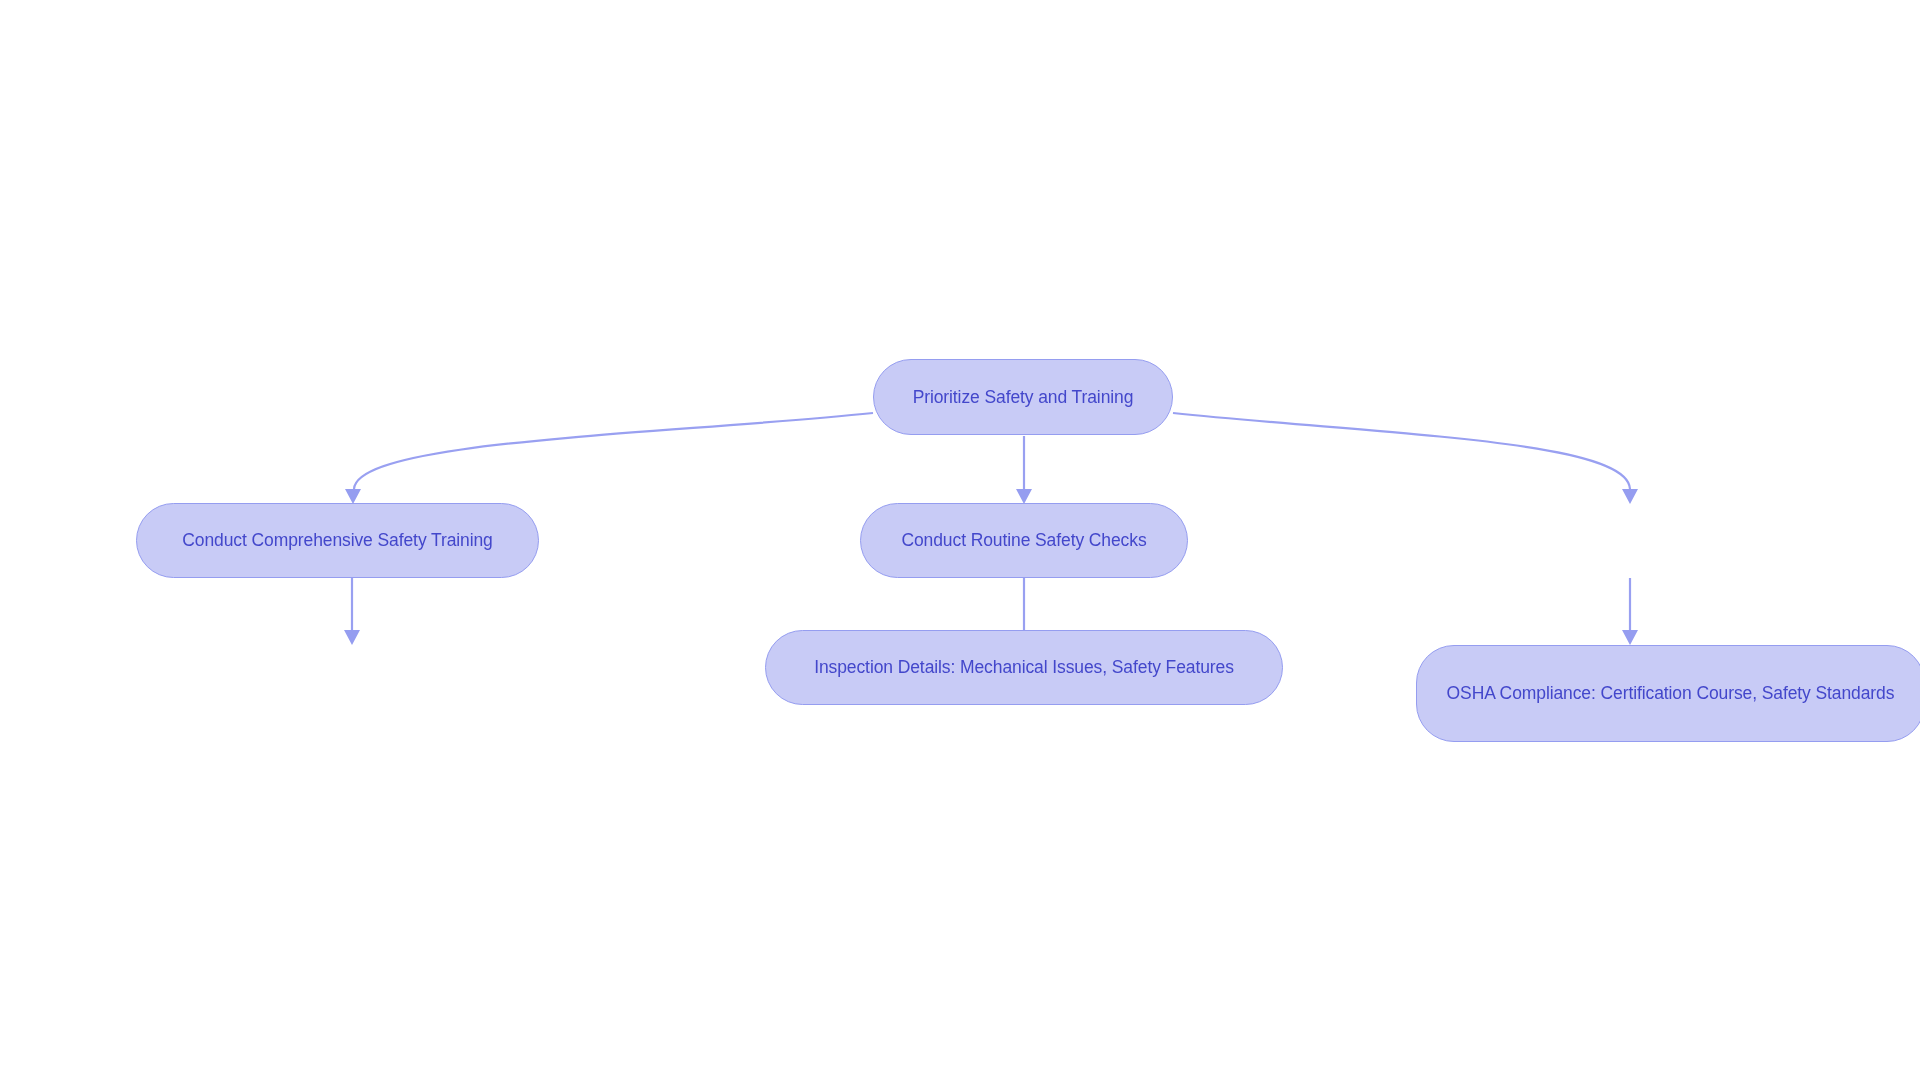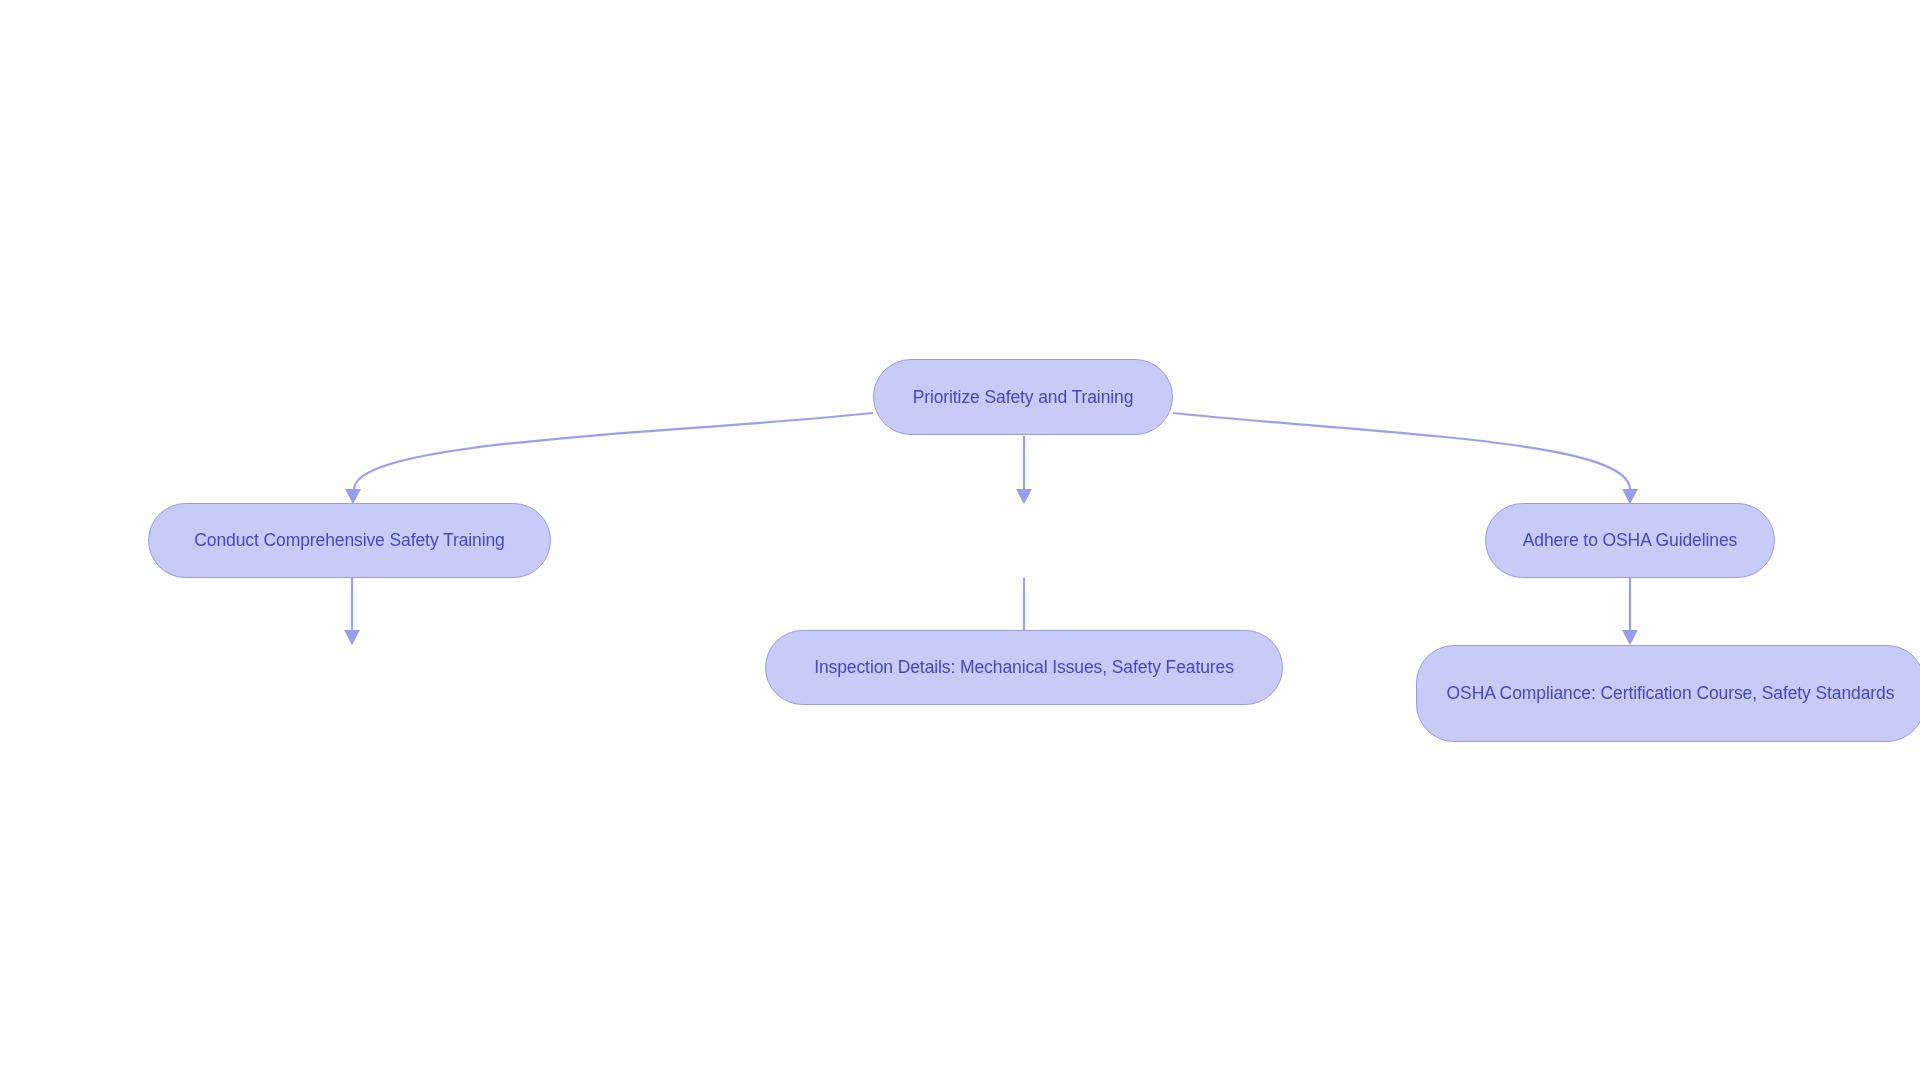--- a/index.html
+++ b/index.html
@@ -77,28 +77,28 @@
     <g>
       <path class="edge-line" d="M 1630 578 L 1630 631"></path>
       <polygon class="arrowhead" points="1622,630 1638,630 1630,645"></polygon>
     </g>
   </svg>
 
   <div class="node" style="left:873px; top:359px; width:300px; height:76px;">
     <span>Prioritize Safety and Training</span>
   </div>
 
-  <div class="node" style="left:148px; top:503px; width:403px; height:75px;">
+  <div class="node" style="left:136px; top:503px; width:403px; height:75px;">
     <span>Conduct Comprehensive Safety Training</span>
   </div>
 
+  <div class="node" style="left:860px; top:503px; width:328px; height:75px;">
+    <span>Conduct Routine Safety Checks</span>
+  </div>
 
-  <div class="node" style="left:1485px; top:503px; width:290px; height:75px;">
-    <span>Adhere to OSHA Guidelines</span>
-  </div>
 
 
   <div class="node" style="left:765px; top:630px; width:518px; height:75px;">
     <span>Inspection Details: Mechanical Issues, Safety Features</span>
   </div>
 
   <div class="node" style="left:1416px; top:645px; width:509px; height:97px;">
     <span>OSHA Compliance: Certification Course, Safety Standards</span>
   </div>
 

